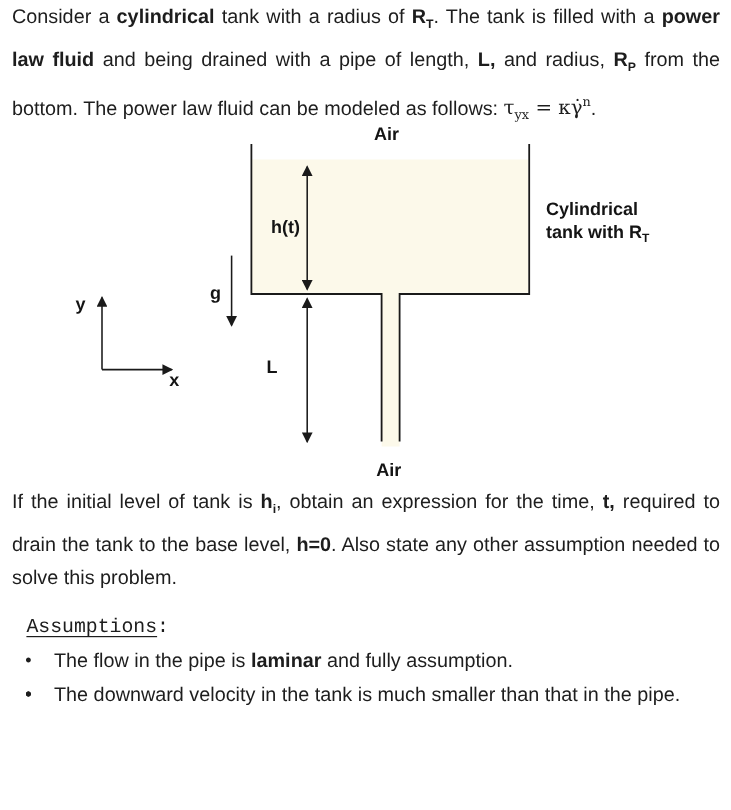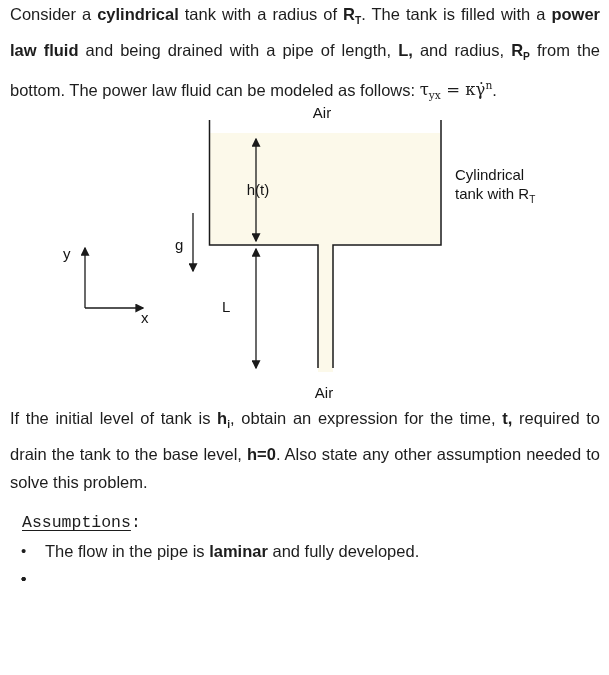--- a/index.html
+++ b/index.html
@@ -29,21 +29,21 @@
   }
   ul.assump li {
     position:relative; padding-left:35px;
     font-size:16.5px; line-height:28px; text-align:justify;
   }
   .bullet { position:absolute; left:11px; top:0; font-size:15px; }
   
   .diagram { position:absolute; left:0; top:100px; width:609px; height:305px; }
   .diagram svg { position:absolute; left:0; top:0; }
   .dlabel {
-    position:absolute; font-weight:normal; font-size:15px;
+    position:absolute; font-weight:bold; font-size:15px;
     line-height:19px; color:#141414; white-space:pre-line;
   }
   .dlabel sub { font-size:10px; }
   .center { text-align:center; }
 </style>
 </head>
 <body>
 
 <div>
 
@@ -66,41 +66,41 @@
       <line x1="256" y1="149" x2="256" y2="268" stroke="#1a1a1a" stroke-width="1.3" marker-start="url(#arr)" marker-end="url(#arr)"></line>
 
       <line x1="193" y1="113" x2="193" y2="171" stroke="#1a1a1a" stroke-width="1.3" marker-end="url(#arr)"></line>
 
       <line x1="85" y1="208" x2="85" y2="148" stroke="#1a1a1a" stroke-width="1.3" marker-end="url(#arr)"></line>
 
       <line x1="85" y1="208" x2="143" y2="208" stroke="#1a1a1a" stroke-width="1.3" marker-end="url(#arr)"></line>
     </svg>
 
     <div class="dlabel center" style="left:297px; top:3px; width:50px;">Air</div>
-    <div class="dlabel center" style="left:211px; top:80px; width:54px;padding-left:20px;">h(t)</div>
+    <div class="dlabel center" style="left:211px; top:80px; width:54px;">h(t)</div>
     <div class="dlabel" style="left:455px; top:65px; width:130px;"><span>Cylindrical</span><br><span>tank with R</span><sub>T</sub></div>
     <div class="dlabel" style="left:175px; top:135px;">g</div>
     <div class="dlabel" style="left:222px; top:197px;">L</div>
     <div class="dlabel" style="left:63px; top:144px;">y</div>
     <div class="dlabel" style="left:141px; top:208px;">x</div>
     <div class="dlabel center" style="left:299px; top:283px; width:50px;">Air</div>
   </div>
 
   <p class="para" id="p2"><span>If the initial level of tank is </span><b><span>h</span><sub>i</sub></b><span>, obtain an expression for the time, </span><b>t,</b><span> required to drain the tank to the base level, </span><b>h=0</b><span>. Also state any other assumption needed to solve this problem.</span></p>
 
   <div id="assump-heading"><span class="u">Assumptions</span><span>:</span></div>
 
   <ul class="assump">
     <li>
-      <span class="bullet">•</span><span>The flow in the pipe is </span><b>laminar</b><span> and fully developed.</span>
+      <span class="bullet">•</span><span>The flow in the pipe is </span><b>laminar</b><span> and fully assumption.</span>
     </li>
     <li>
       <span class="bullet">•</span>
     </li>
     <li>
       <span class="bullet">•</span>
     </li>
     <li>
-      <span class="bullet">•</span>
+      <span class="bullet">•</span><span>The downward velocity in the tank is much smaller than that in the pipe.</span>
     </li>
   </ul>
 
 </div>
 
 </body></html>

